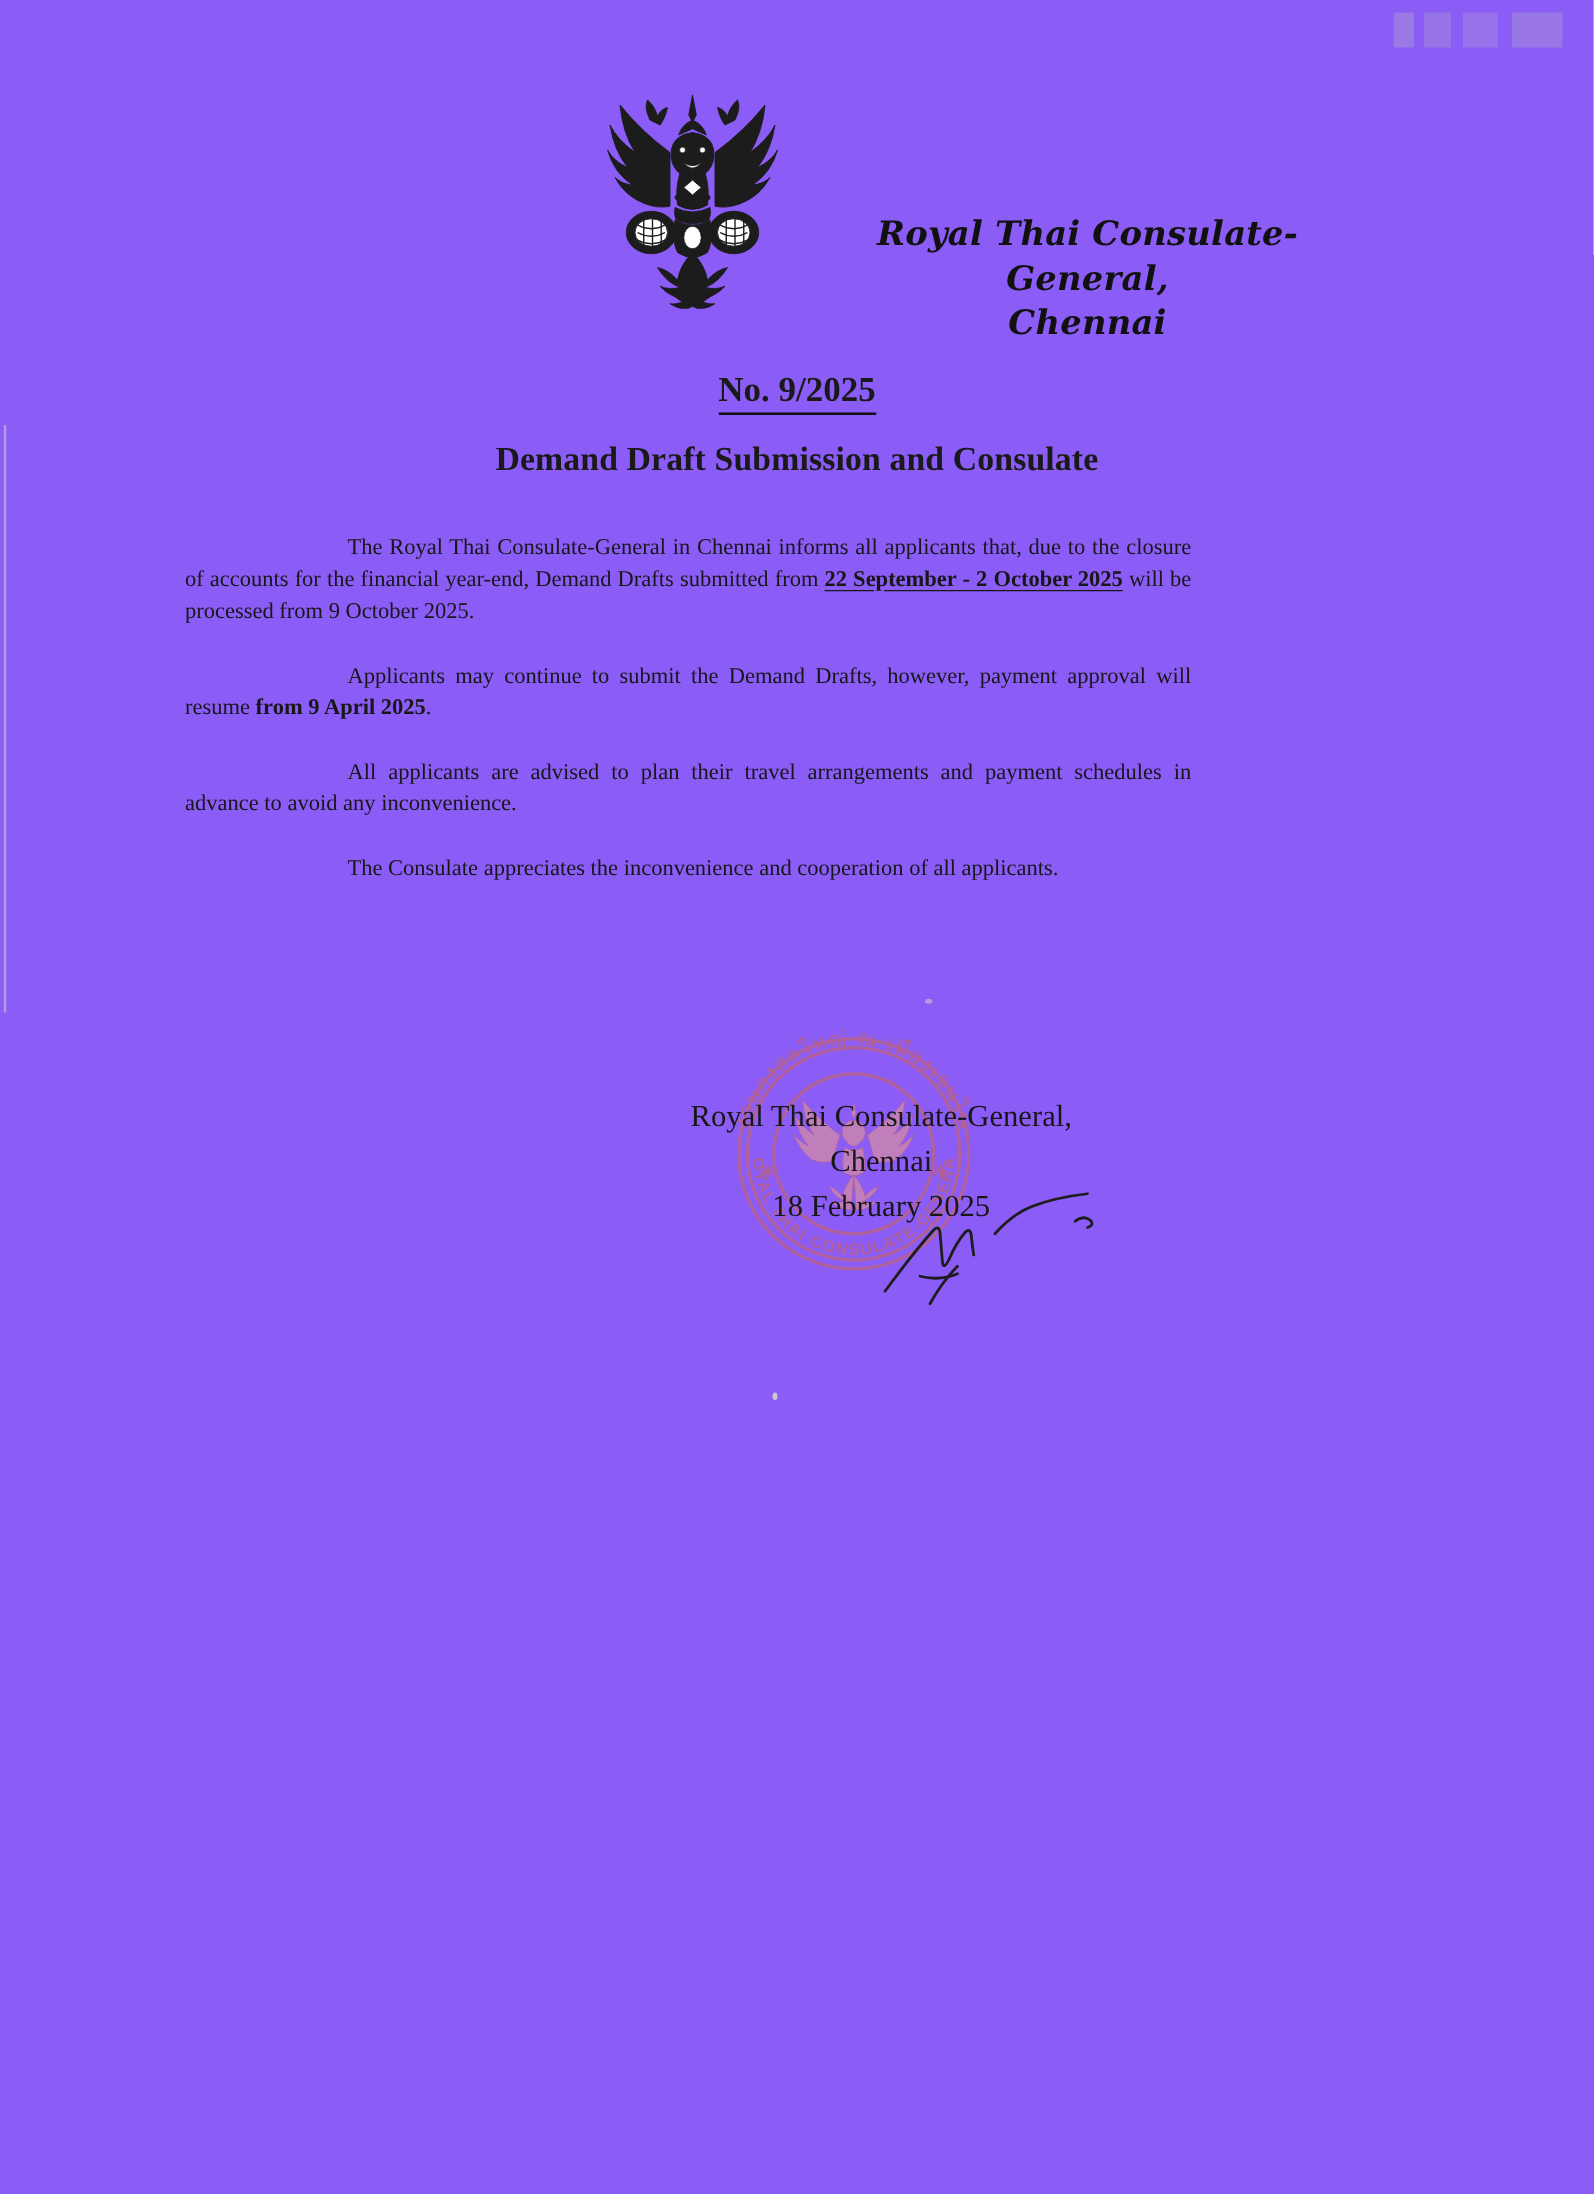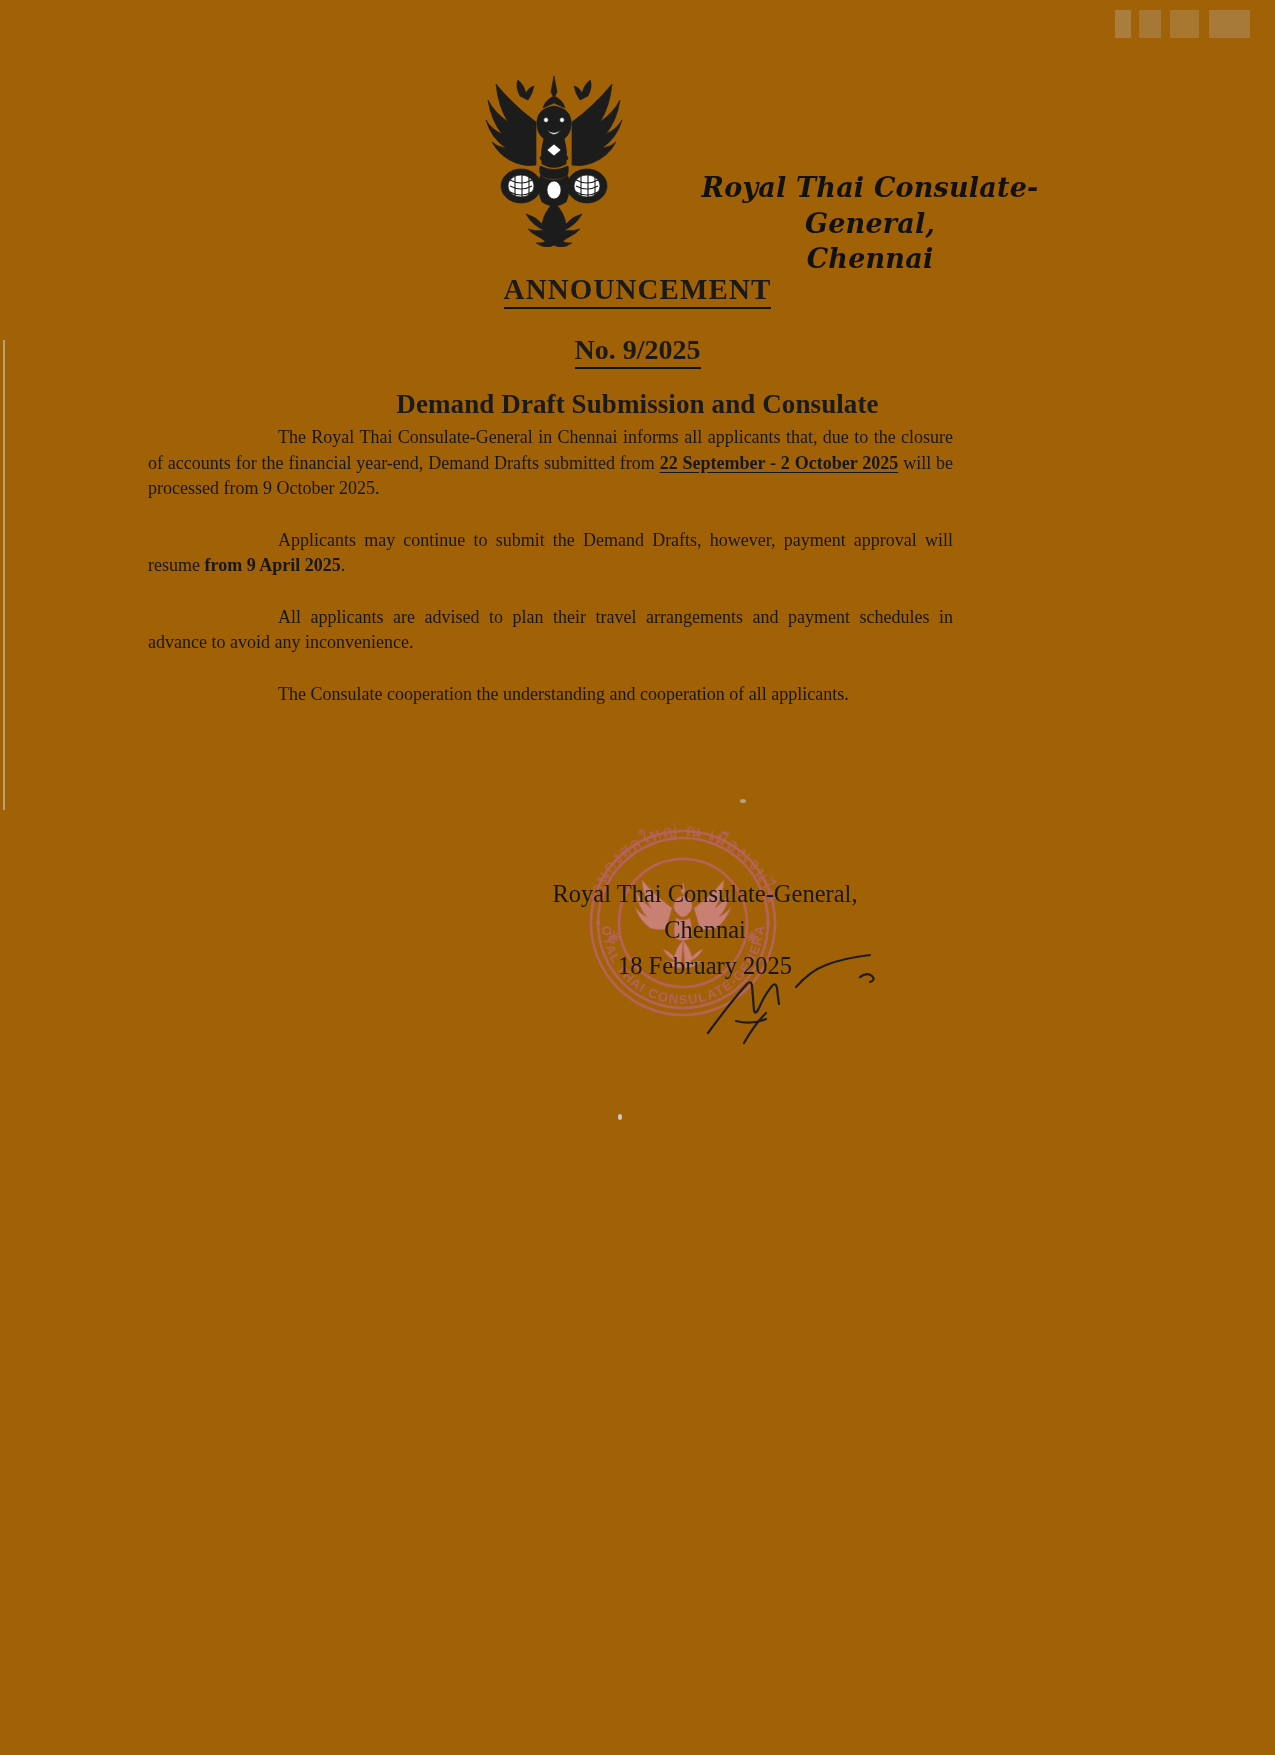--- a/index.html
+++ b/index.html
@@ -12,21 +12,21 @@
     height: 1755px;
     position: relative;
     font-family: "Liberation Serif", "DejaVu Serif", serif;
     color: #1a1a1a;
     overflow: hidden;
   }
 
   .page {
     position: absolute;
     inset: 0;
-    background: #a16207;
+    background: #8b5cf6;
   }
 
   
   .scan-artifact {
     position: absolute;
     top: 10px;
     right: 25px;
     width: 135px;
     height: 28px;
     background:
@@ -241,37 +241,34 @@
     </div>
 
     <div class="org-name">
       <span>Royal Thai Consulate-General,</span>
       <span class="line2">Chennai</span>
     </div>
   </div>
 
   <div class="titles">
     <div class="titles-row">
-      <span class="t-announcement">ANNOUNCEMENT</span>
-    </div>
-    <div class="titles-row">
       <span class="t-number">No. 9/2025</span>
     </div>
     <div class="t-subject">Demand Draft Submission and Consulate</div>
   </div>
 
   <div class="body-text">
 
     <p><span>The Royal Thai Consulate-General in Chennai informs all applicants that, due to the closure of accounts for the financial year-end, Demand Drafts submitted from </span><span class="b-bold-ul">22 September - 2 October 2025</span><span> will be processed from 9 October 2025.</span></p>
 
     <p><span>Applicants may continue to submit the Demand Drafts, however, payment approval will resume </span><span class="b-bold">from 9 April 2025</span><span>.</span></p>
 
     <p>All applicants are advised to plan their travel arrangements and payment schedules in advance to avoid any inconvenience.</p>
 
-    <p>The Consulate cooperation the understanding and cooperation of all applicants.</p>
+    <p>The Consulate appreciates the inconvenience and cooperation of all applicants.</p>
   </div>
 
   <div class="stamp">
     <svg viewBox="0 0 222 222" xmlns="http://www.w3.org/2000/svg">
       <defs>
         <path id="arcTop" d="M 24,111 A 87,87 0 0 1 198,111"></path>
         <path id="arcBot" d="M 30,111 A 81,81 0 0 0 192,111"></path>
       </defs>
       <g fill="none" stroke="#c0637a" stroke-width="2.6" opacity="0.88">
         <circle cx="111" cy="111" r="92"></circle>

